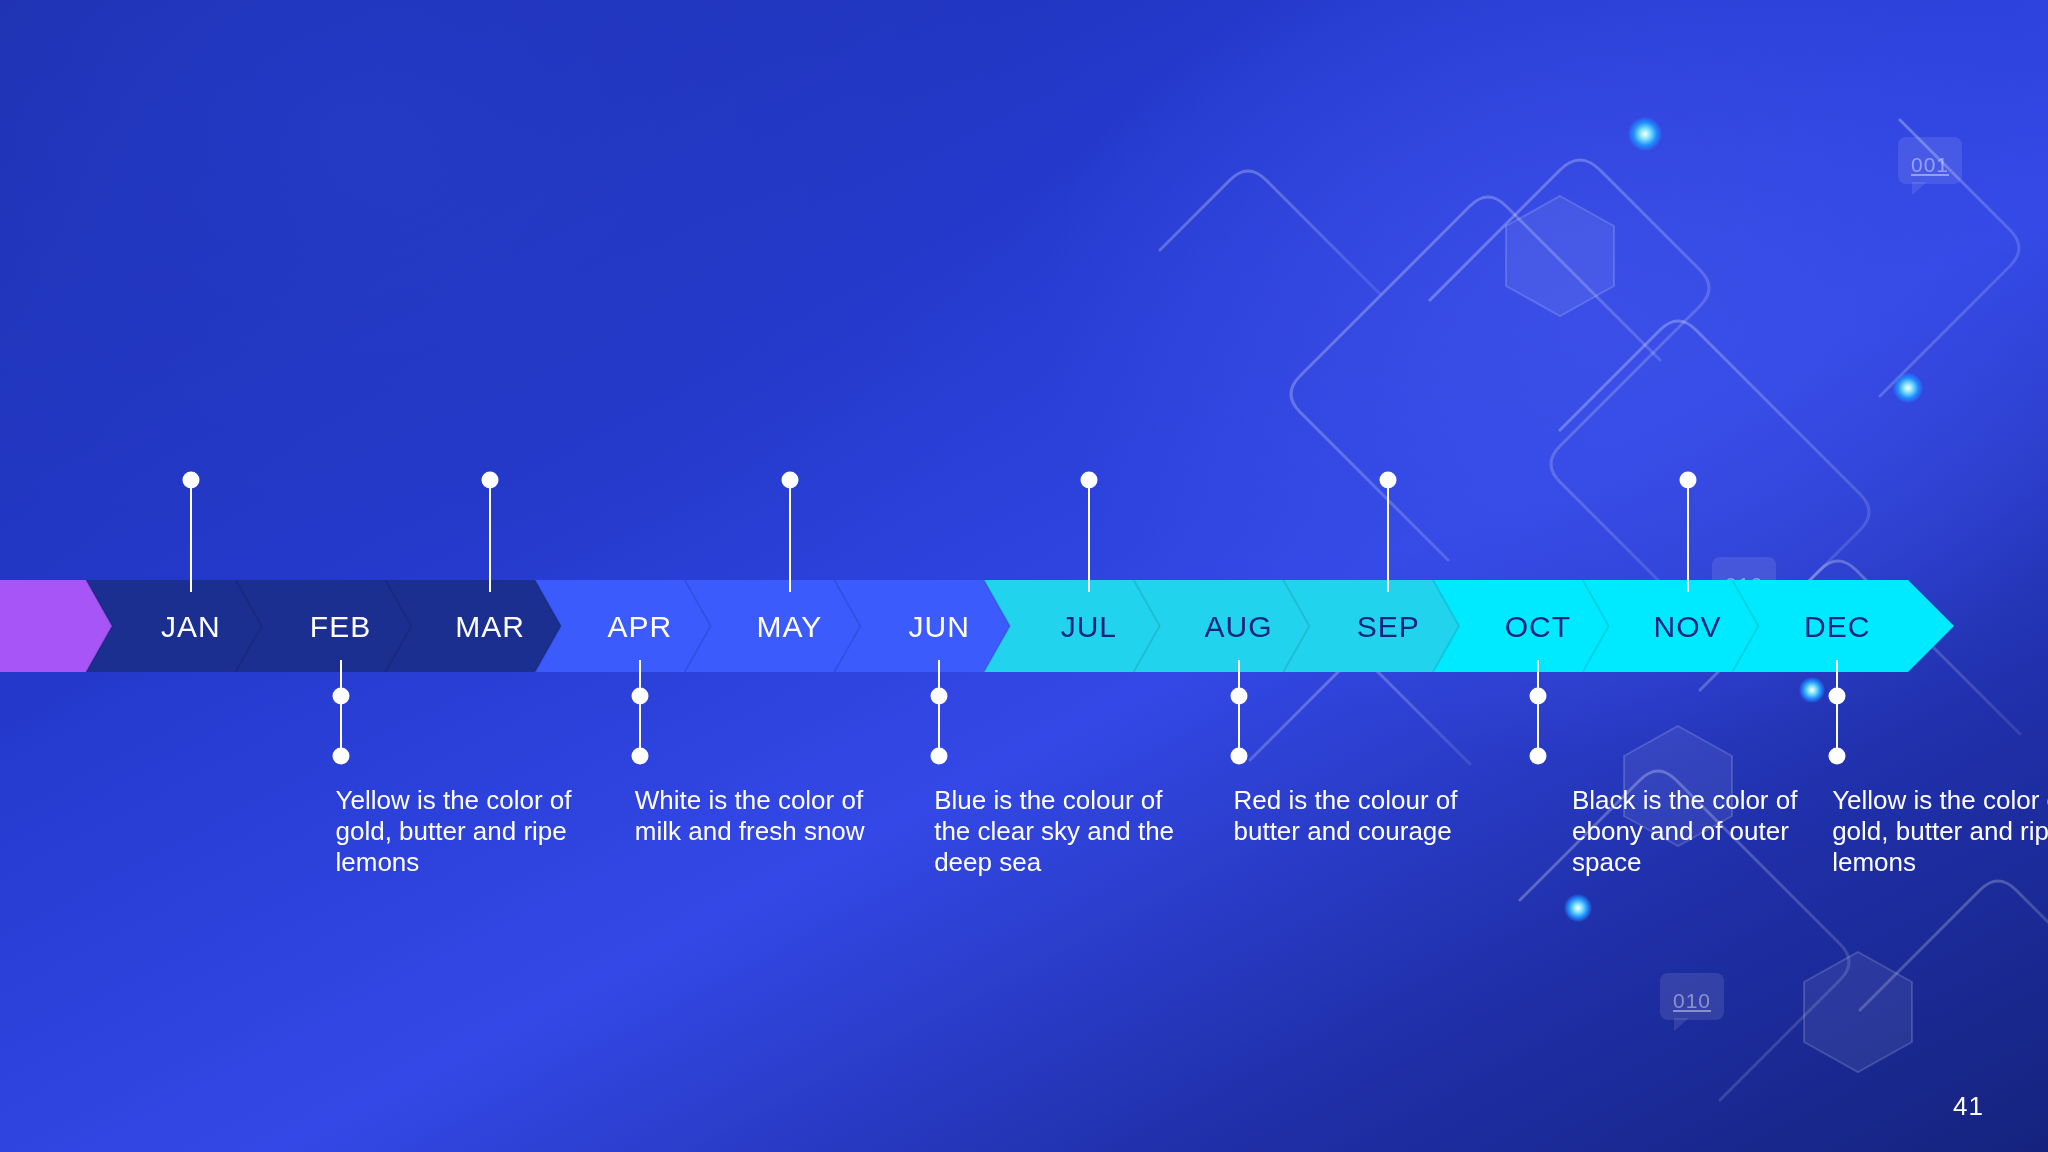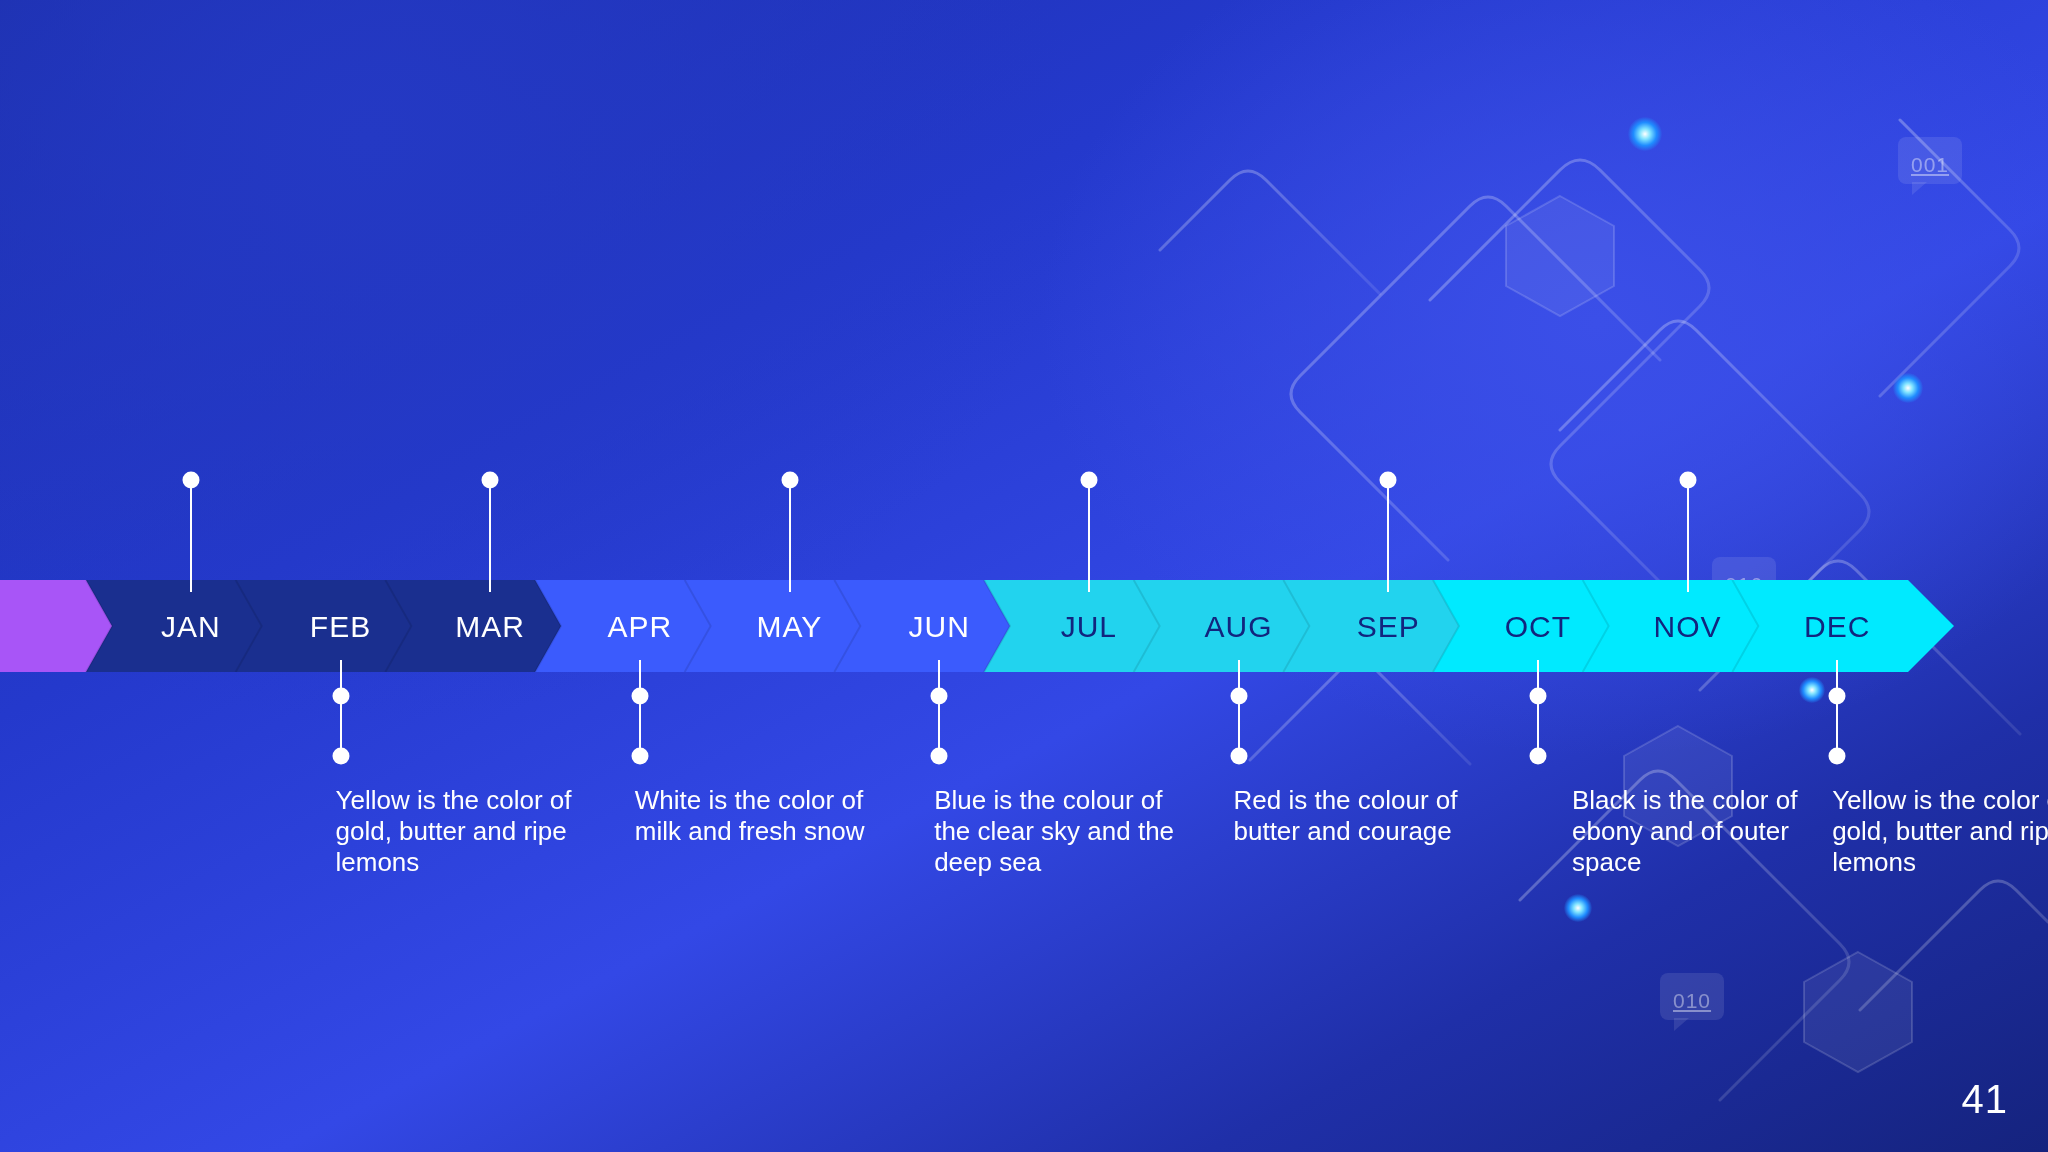--- a/index.html
+++ b/index.html
@@ -59,24 +59,24 @@
     font-size: 82px;
     font-weight: bold;
     color: #ffffff;
     letter-spacing: -1px;
     line-height: 1;
   }
 
   
   .page-num {
     position: absolute;
-    right: 40px;
+    right: 64px;
     bottom: 30px;
     color: #ffffff;
-    font-size: 40px;
+    font-size: 26px;
     letter-spacing: 1px;
   }
 
   
   #bar {
     position: absolute;
     left: 0;
     top: 580px;
     width: 2048px;
     height: 92px;

